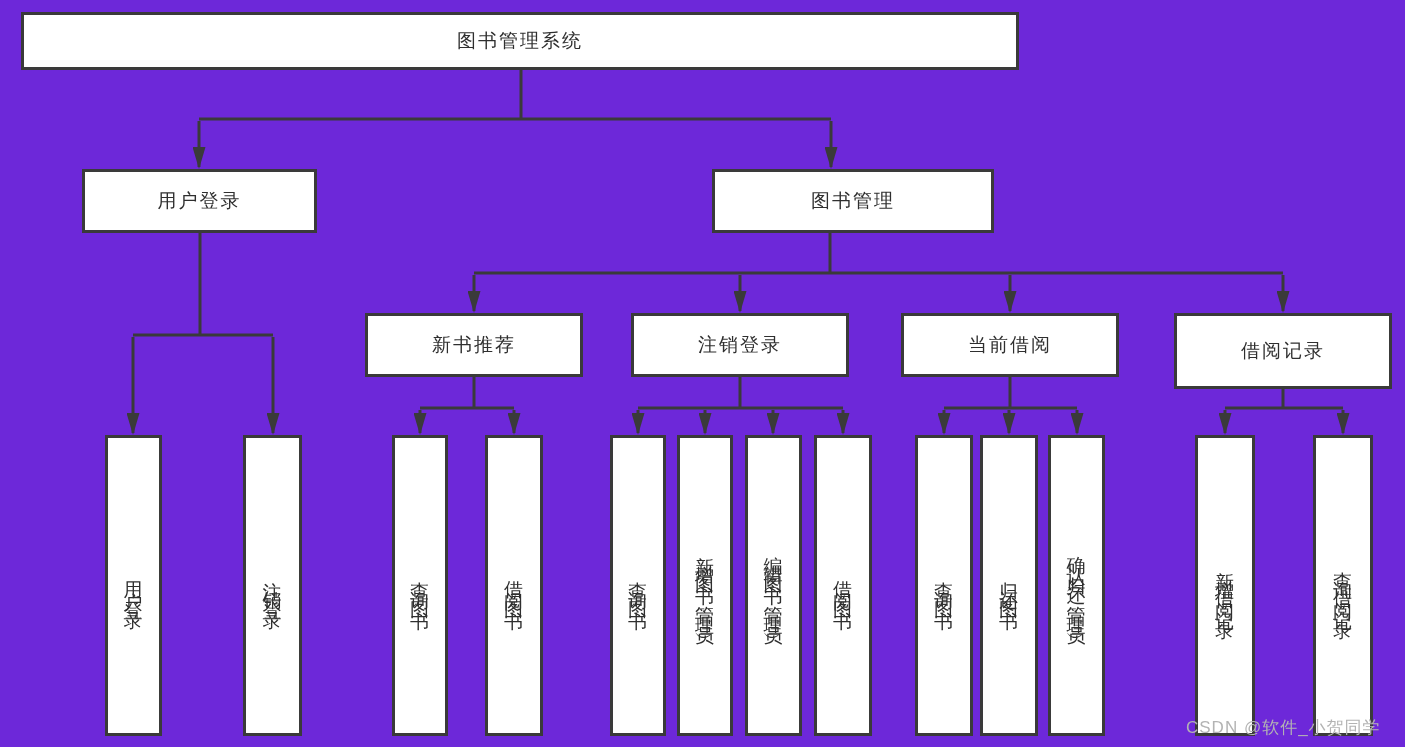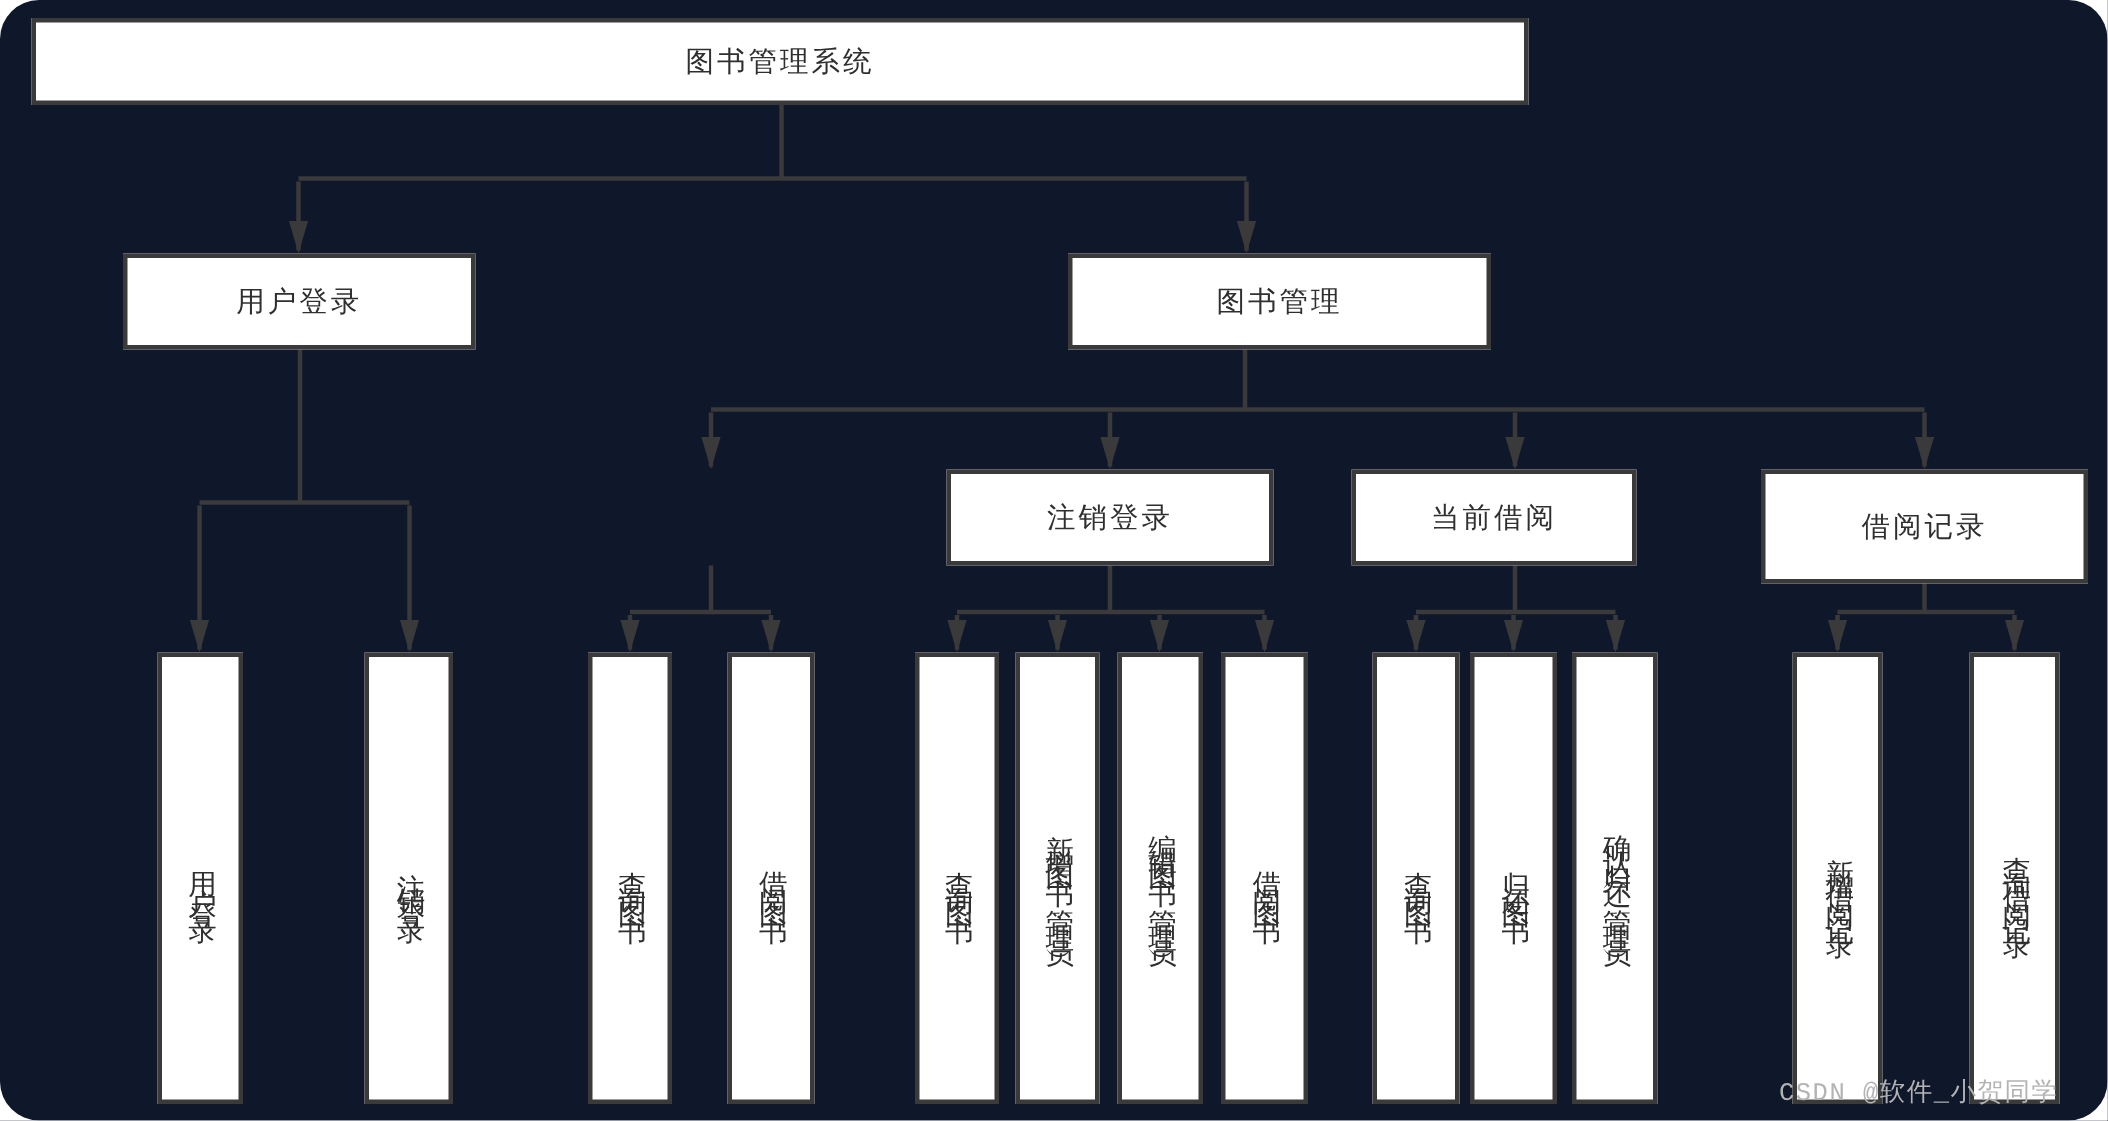--- a/index.html
+++ b/index.html
@@ -1,25 +1,24 @@
 <!DOCTYPE html>
 <html><head>
 <meta charset="utf-8">
 <style>
   html, body { margin: 0; padding: 0; background: #ffffff; }
   * { box-sizing: border-box; }
   #stage {
     position: relative;
     width: 1405px;
     height: 747px;
-    background: #0f172a;
-    font-family: Liberation Mono, monospace;
+    background: #6d28d9;
+    font-family: Liberation Sans, sans-serif;
     color: #2f2f2f;
     overflow: hidden;
-    border-radius: 26px;
   }
   #wires {
     position: absolute;
     left: 0; top: 0;
     width: 1405px; height: 747px;
     z-index: 1;
   }
   .box {
     position: absolute;
     border: 3px solid #3a3a3a;
@@ -100,24 +99,27 @@
     <span class="hlabel">图书管理系统</span>
   </div>
 
   <div class="box" style="left:82px; top:169px; width:235px; height:64px;">
     <span class="hlabel">用户登录</span>
   </div>
   <div class="box" style="left:712px; top:169px; width:282px; height:64px;">
     <span class="hlabel">图书管理</span>
   </div>
 
+  <div class="box" style="left:365px; top:313px; width:218px; height:64px;">
+    <span class="hlabel">新书推荐</span>
+  </div>
   <div class="box" style="left:631px; top:313px; width:218px; height:64px;">
     <span class="hlabel">注销登录</span>
   </div>
-  <div class="box" style="left:901px; top:313px; width:190px; height:64px;">
+  <div class="box" style="left:901px; top:313px; width:218px; height:64px;">
     <span class="hlabel">当前借阅</span>
   </div>
   <div class="box" style="left:1174px; top:313px; width:218px; height:76px;">
     <span class="hlabel">借阅记录</span>
   </div>
 
   <div class="box leaf" style="left:105px; top:435px; width:57px; height:301px;">
     <span class="vlabel">用户登录</span>
   </div>
   <div class="box leaf" style="left:243px; top:435px; width:59px; height:301px;">

